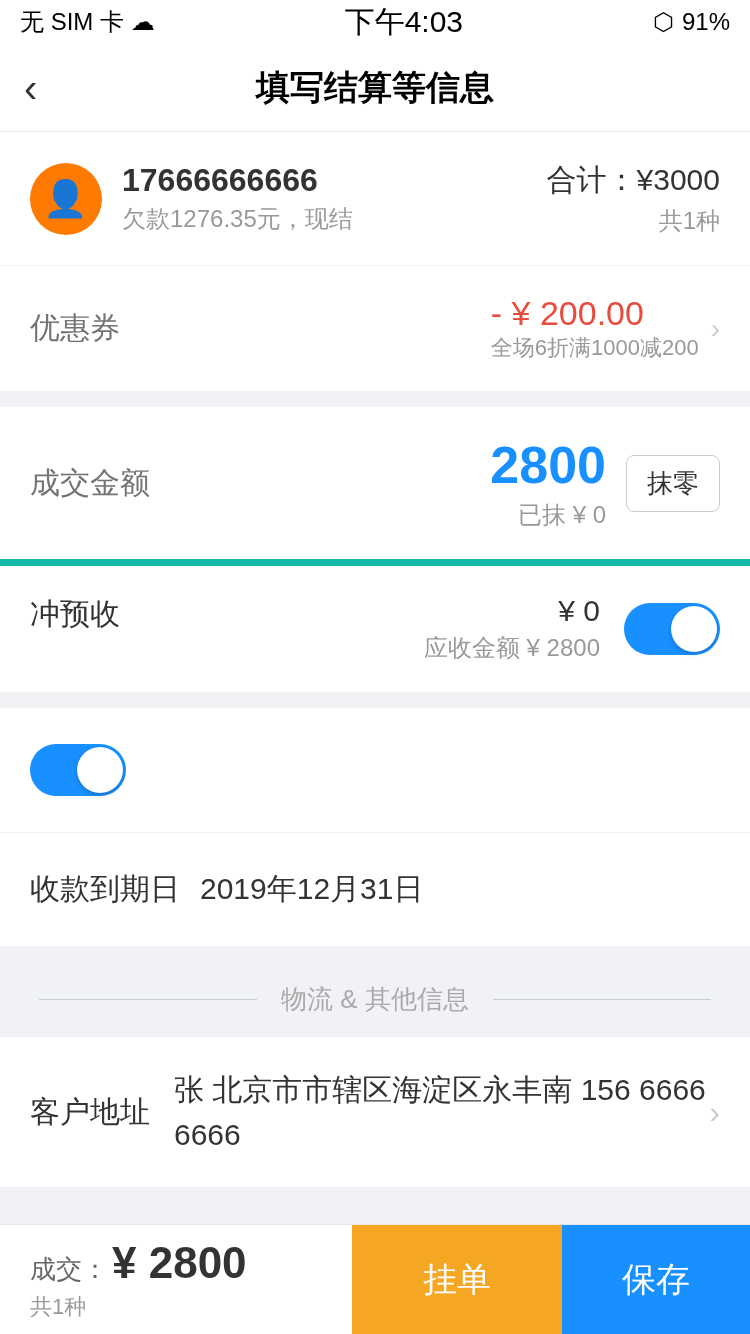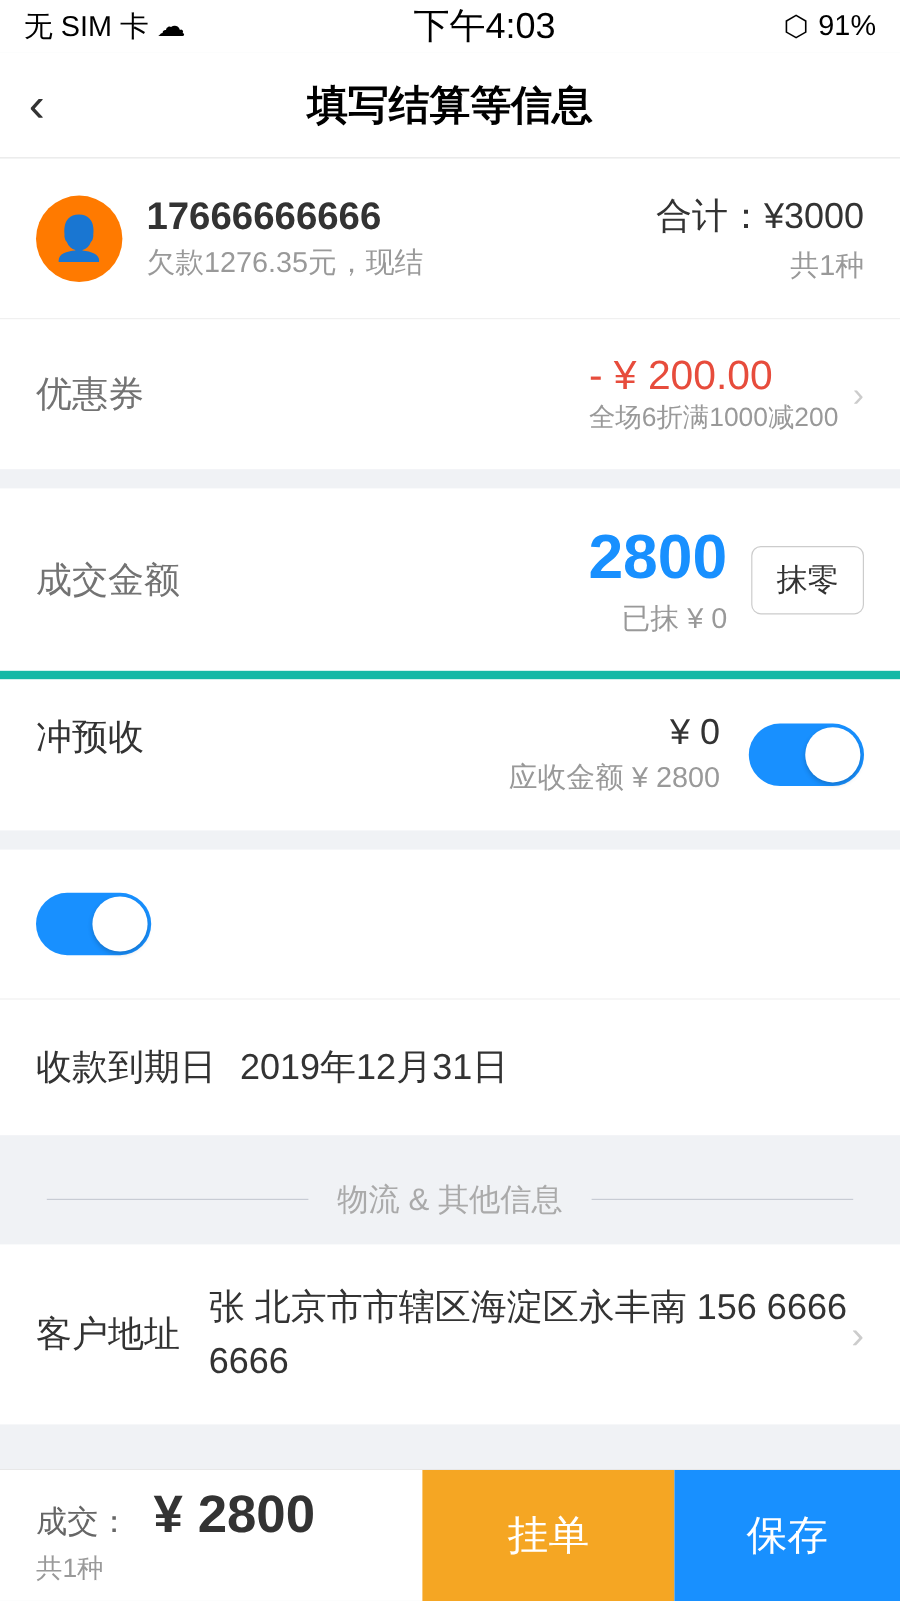--- a/index.html
+++ b/index.html
@@ -201,21 +201,21 @@
       height: 110px;
       background: #fff;
       display: flex;
       align-items: center;
       border-top: 1px solid #e8e8e8;
     }
     .bottom-summary {
       flex: 1;
       padding: 0 30px;
     }
-    .bottom-summary-top { display: flex; align-items: baseline; gap: 20px; }
+    .bottom-summary-top { display: flex; align-items: baseline; gap: 4px; }
     .bottom-summary-label { font-size: 26px; color: #666; }
     .bottom-summary-amount { font-size: 44px; font-weight: 600; color: #333; }
     .bottom-summary-count { font-size: 22px; color: #999; margin-top: 4px; }
     .bottom-btn-hold {
       width: 210px;
       height: 110px;
       background: #f5a623;
       display: flex;
       align-items: center;
       justify-content: center;

